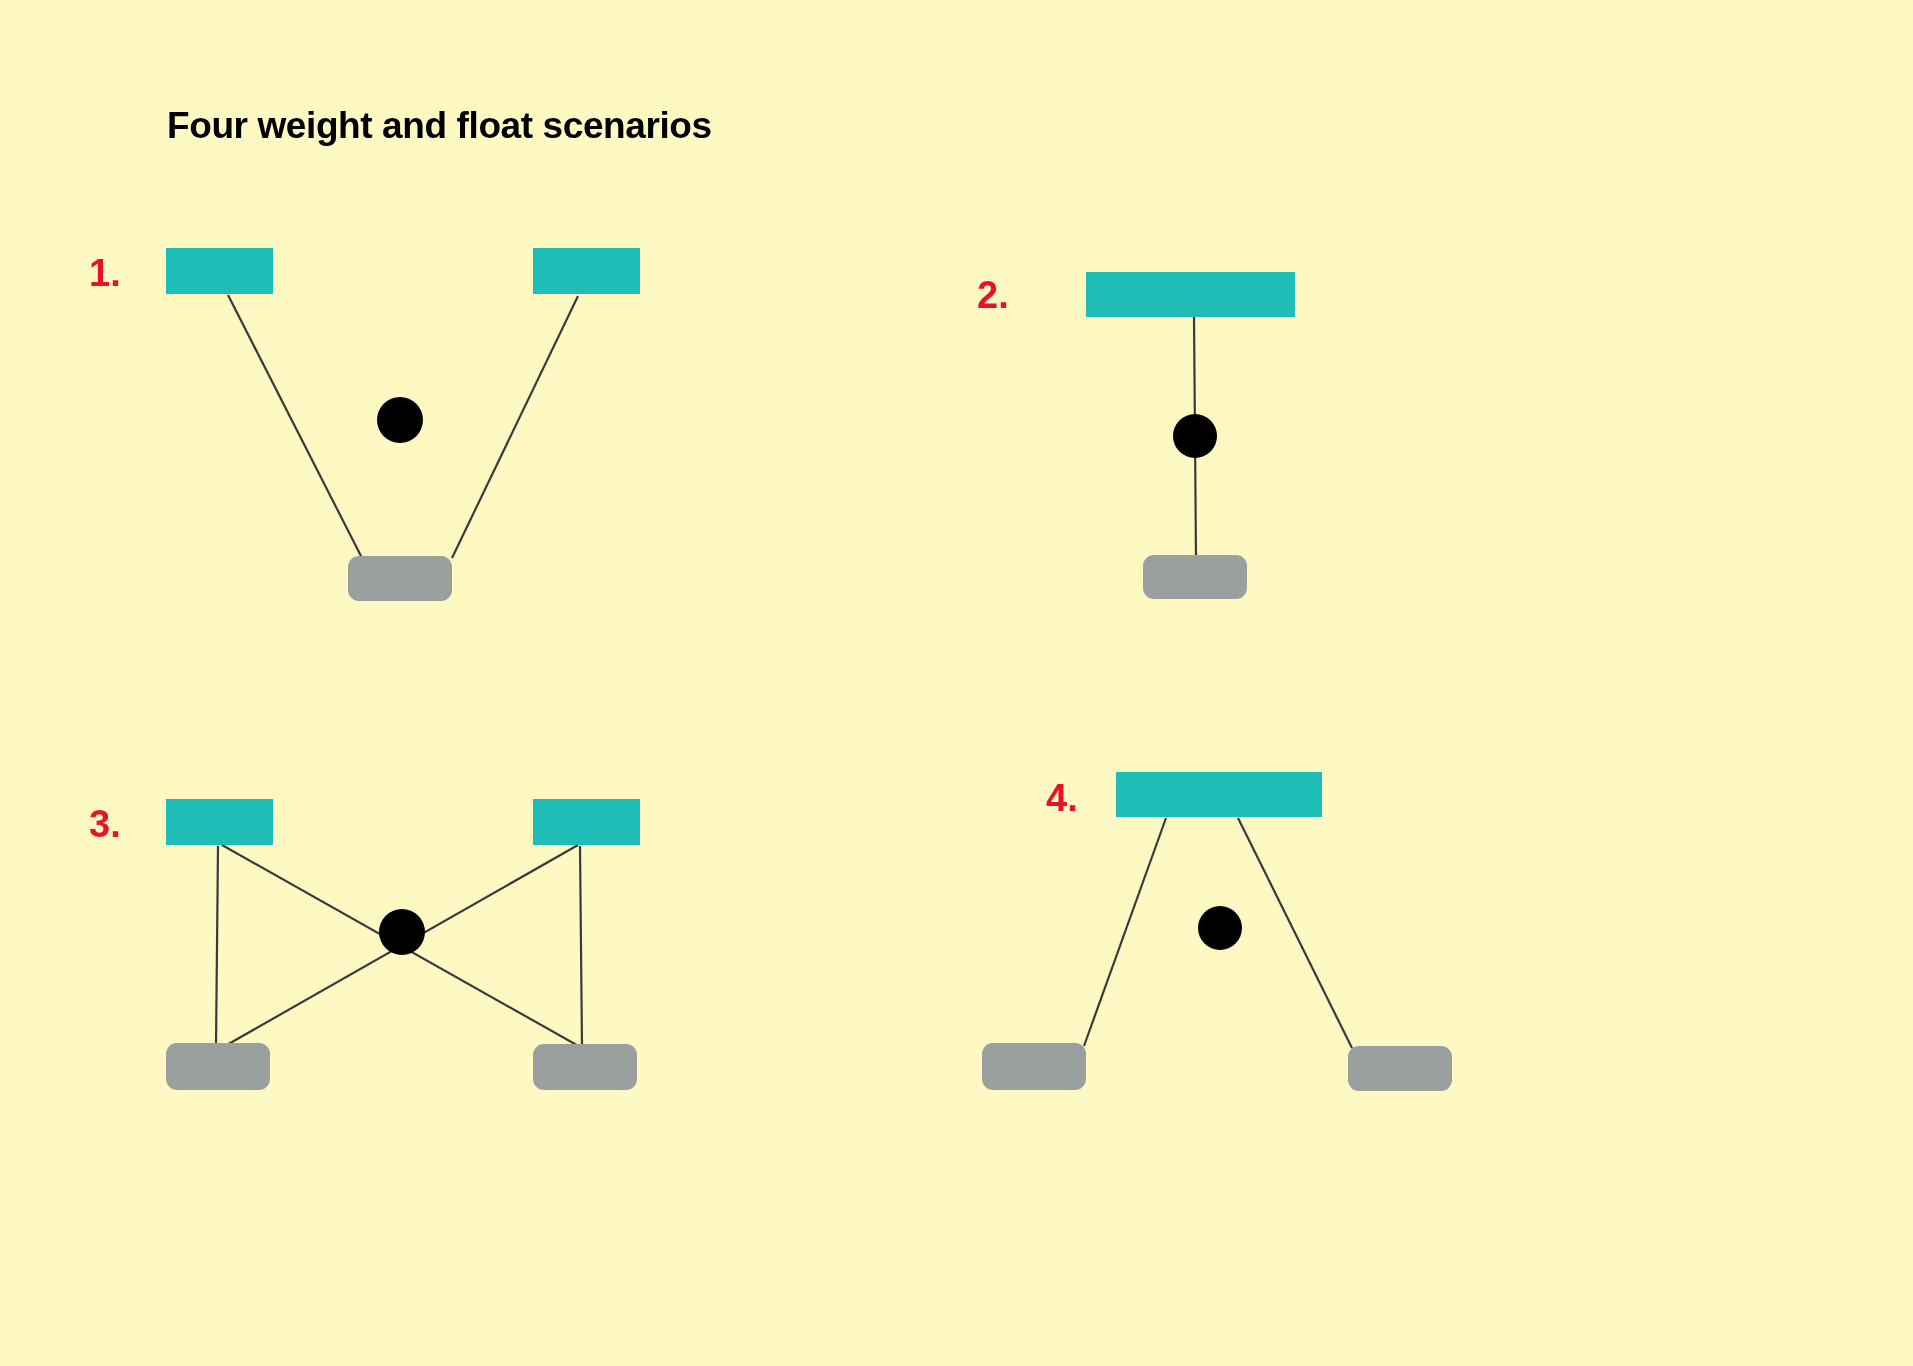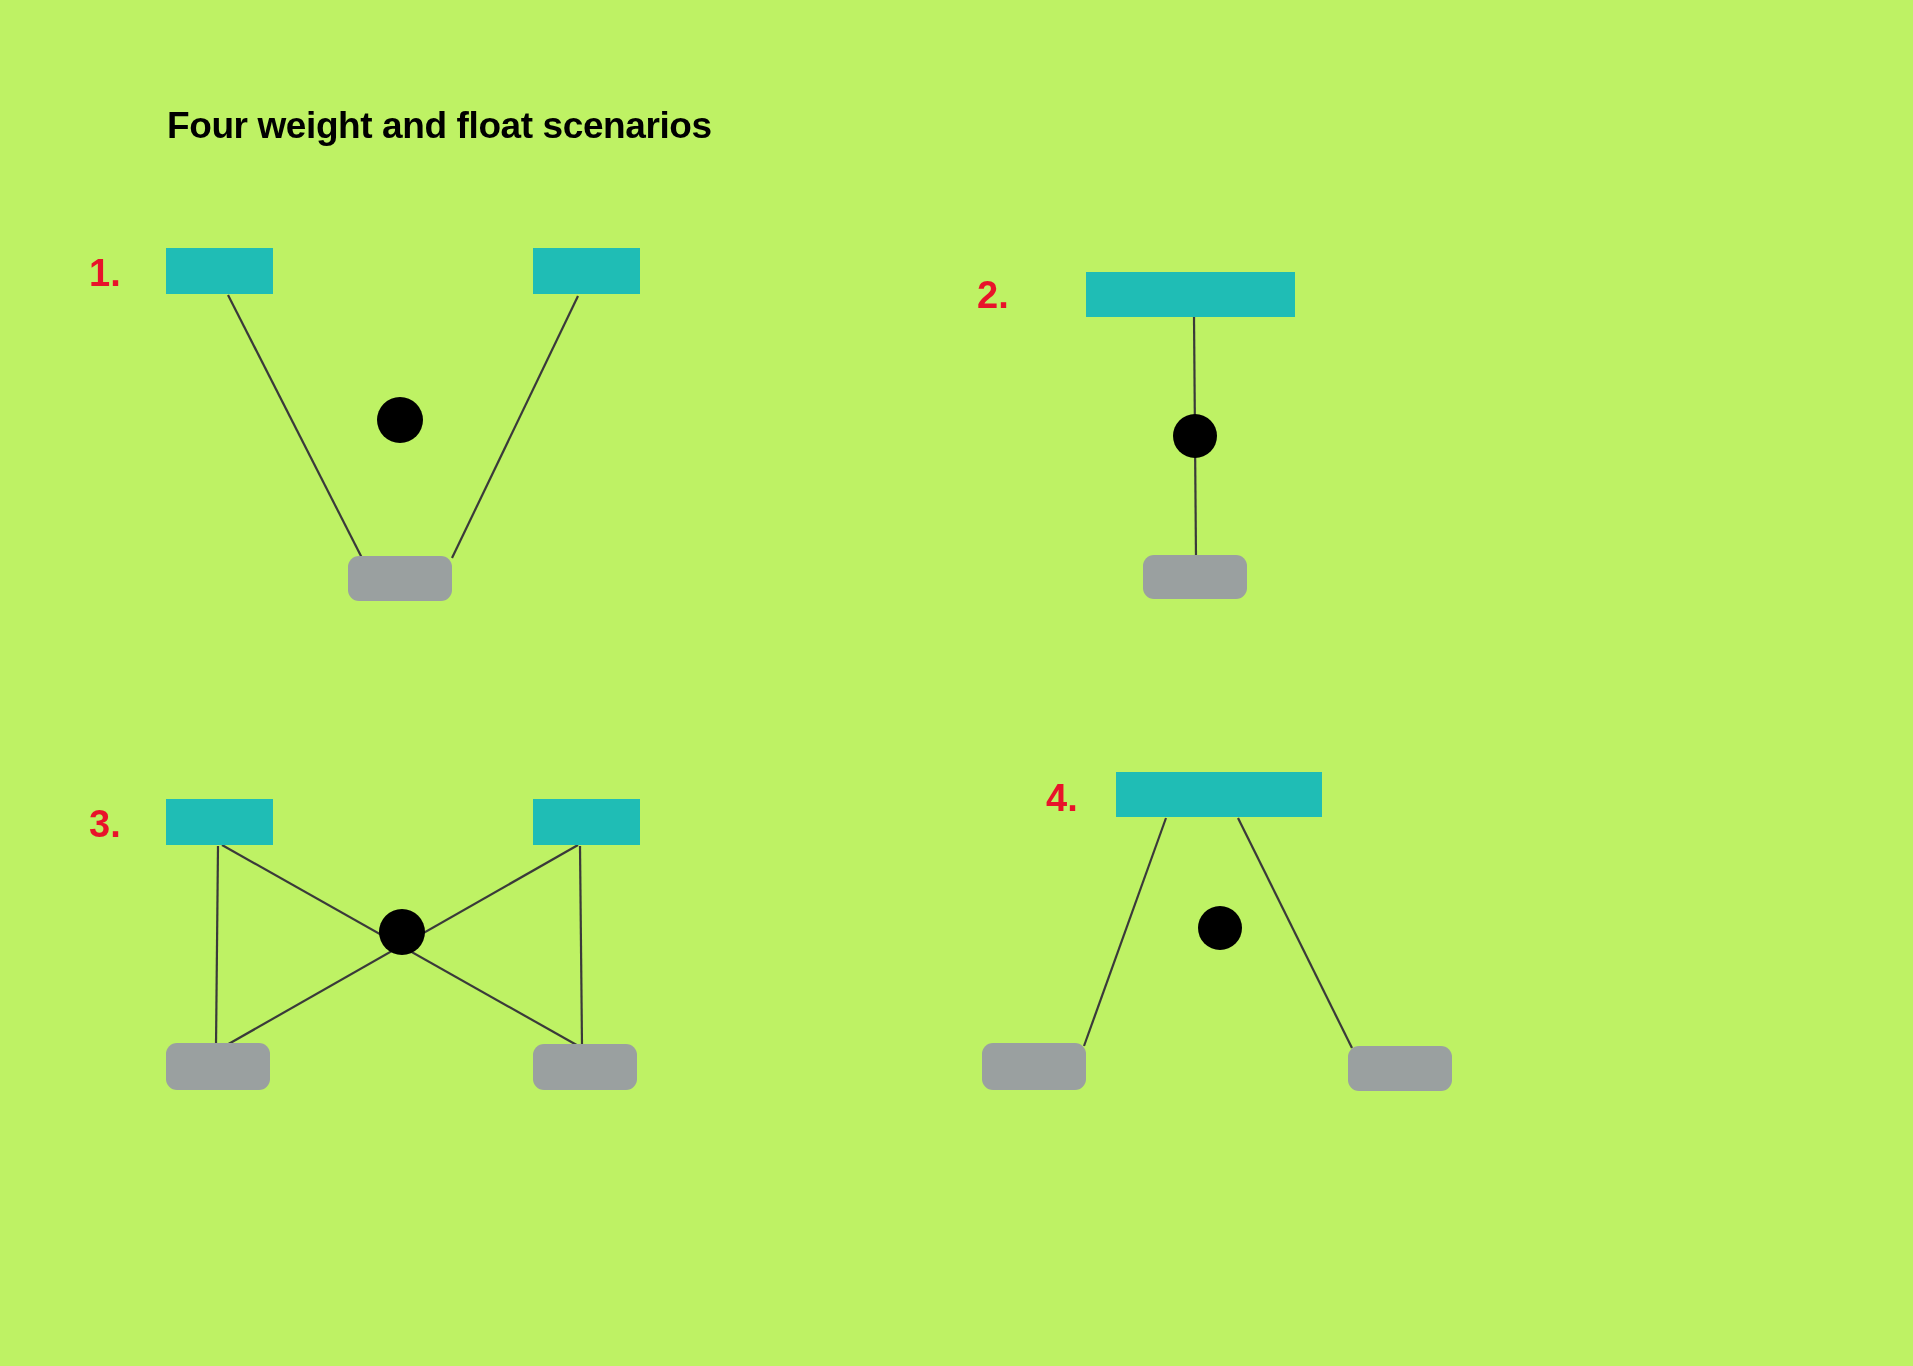--- a/index.html
+++ b/index.html
@@ -13,21 +13,21 @@
     font-family: "Liberation Sans", sans-serif;
     position: relative;
     overflow: hidden;
   }
   #canvas {
     position: absolute;
     left: 0;
     top: 0;
     width: 1913px;
     height: 1366px;
-    background: #bef264;
+    background: #fef9c3;
   }
   #title {
     position: absolute;
     left: 167px;
     top: 105px;
     font-family: "Liberation Sans", sans-serif;
     font-weight: bold;
     font-size: 37px;
     letter-spacing: -0.4px;
     color: #000000;

